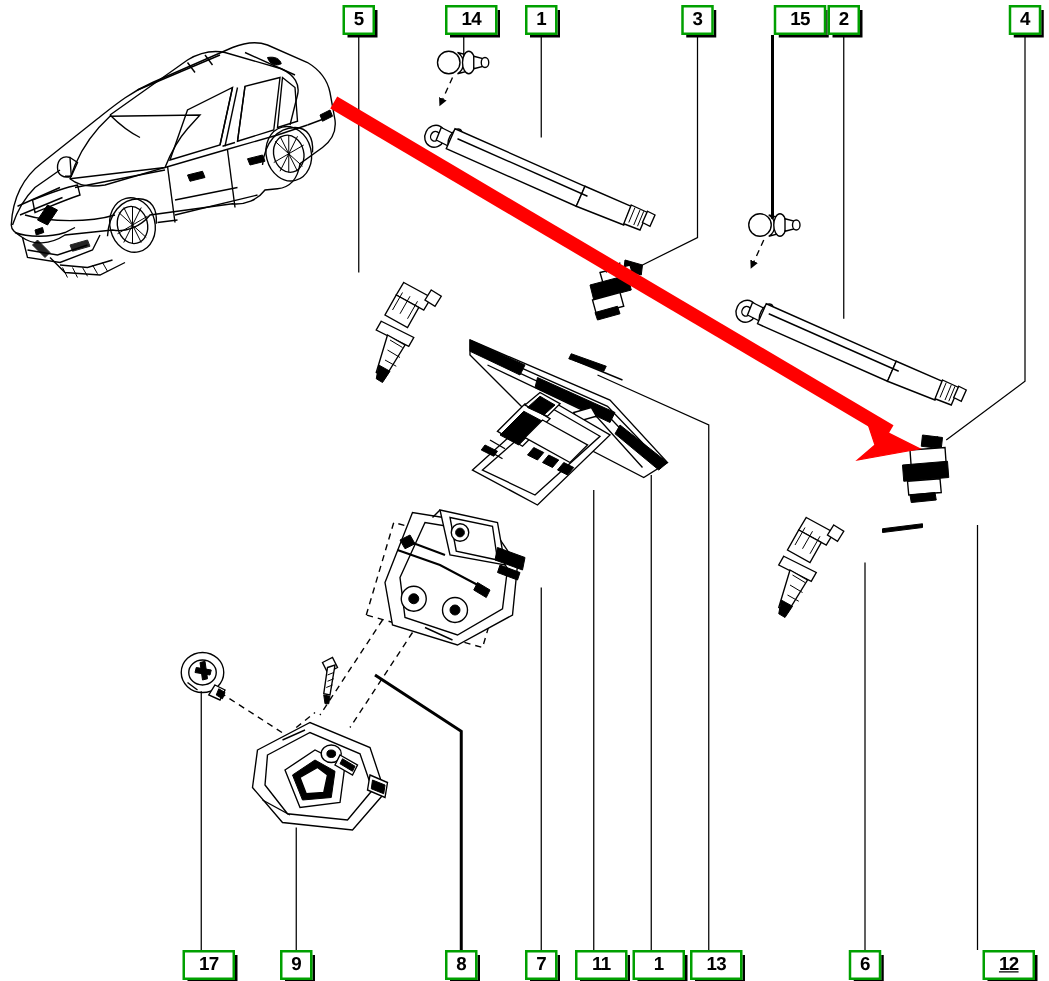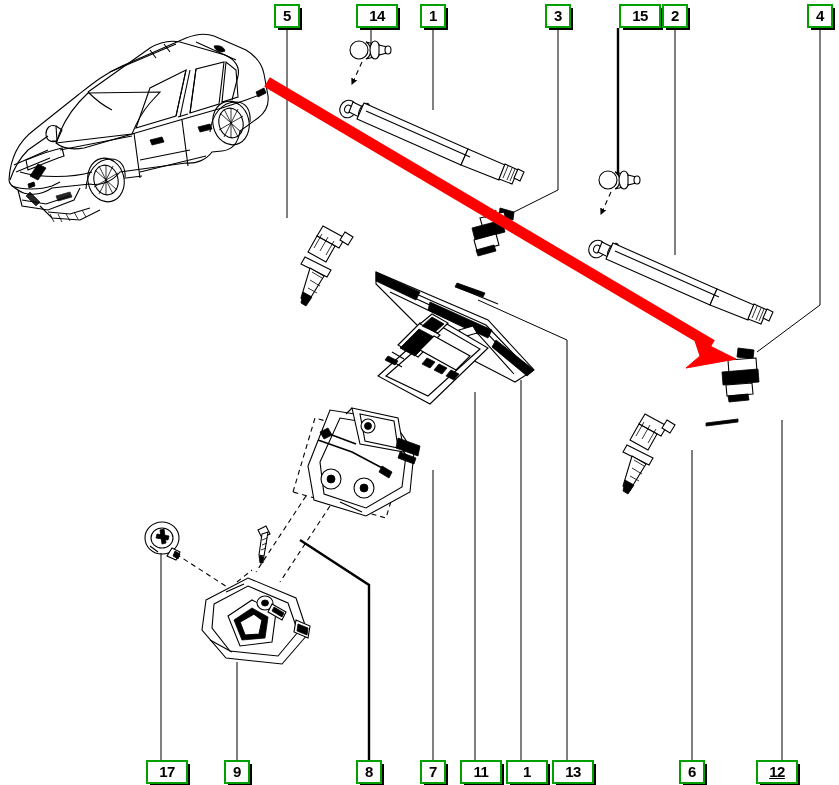--- a/index.html
+++ b/index.html
@@ -400,15 +400,15 @@
   <div class="callout" style="left:807px; top:4px;">4</div>
 
   <div class="callout wide" style="left:146px; top:760px;">17</div>
   <div class="callout" style="left:224px; top:760px;">9</div>
   <div class="callout" style="left:356px; top:760px;">8</div>
   <div class="callout" style="left:420px; top:760px;">7</div>
   <div class="callout wide" style="left:460px; top:760px;text-align:center;">11</div>
   <div class="callout wide" style="left:506px; top:760px;">1</div>
   <div class="callout wide" style="left:552px; top:760px;">13</div>
   <div class="callout" style="left:679px; top:760px;">6</div>
-  <div class="callout wide" style="left:756px; top:760px;text-decoration:underline;">12</div>
+  <div class="callout wide" style="left:786px; top:760px;text-decoration:underline;">12</div>
 
 </div>
 
 </body></html>

